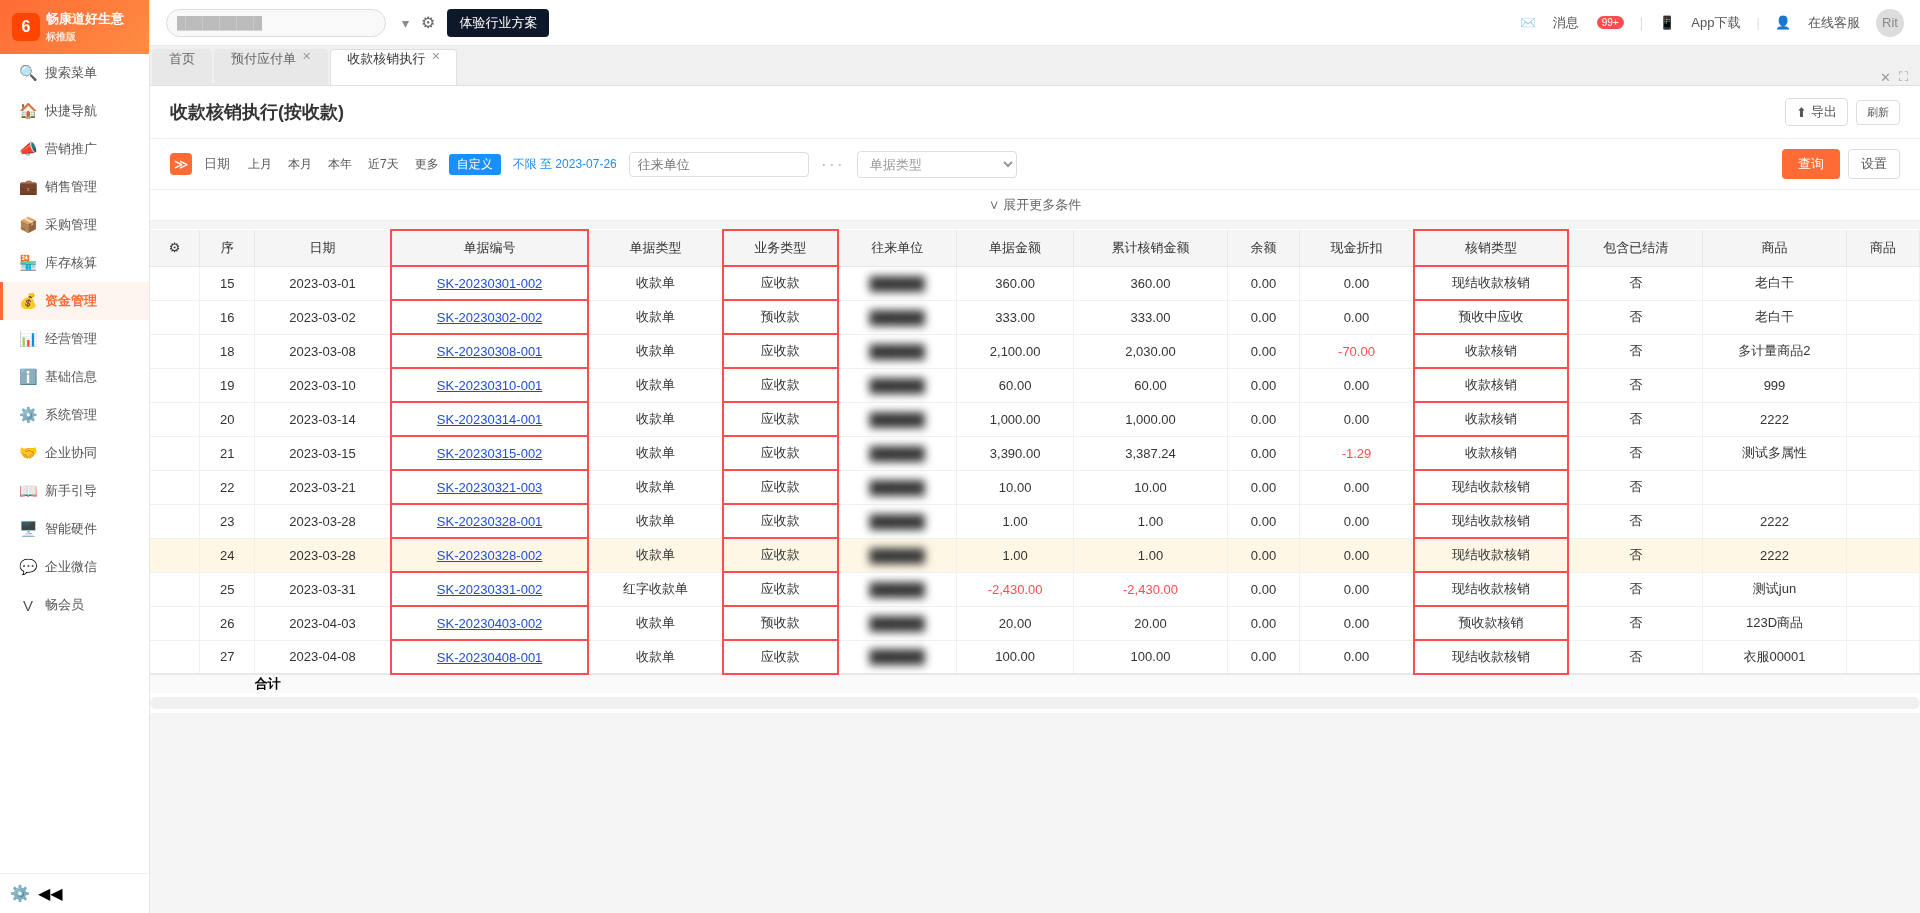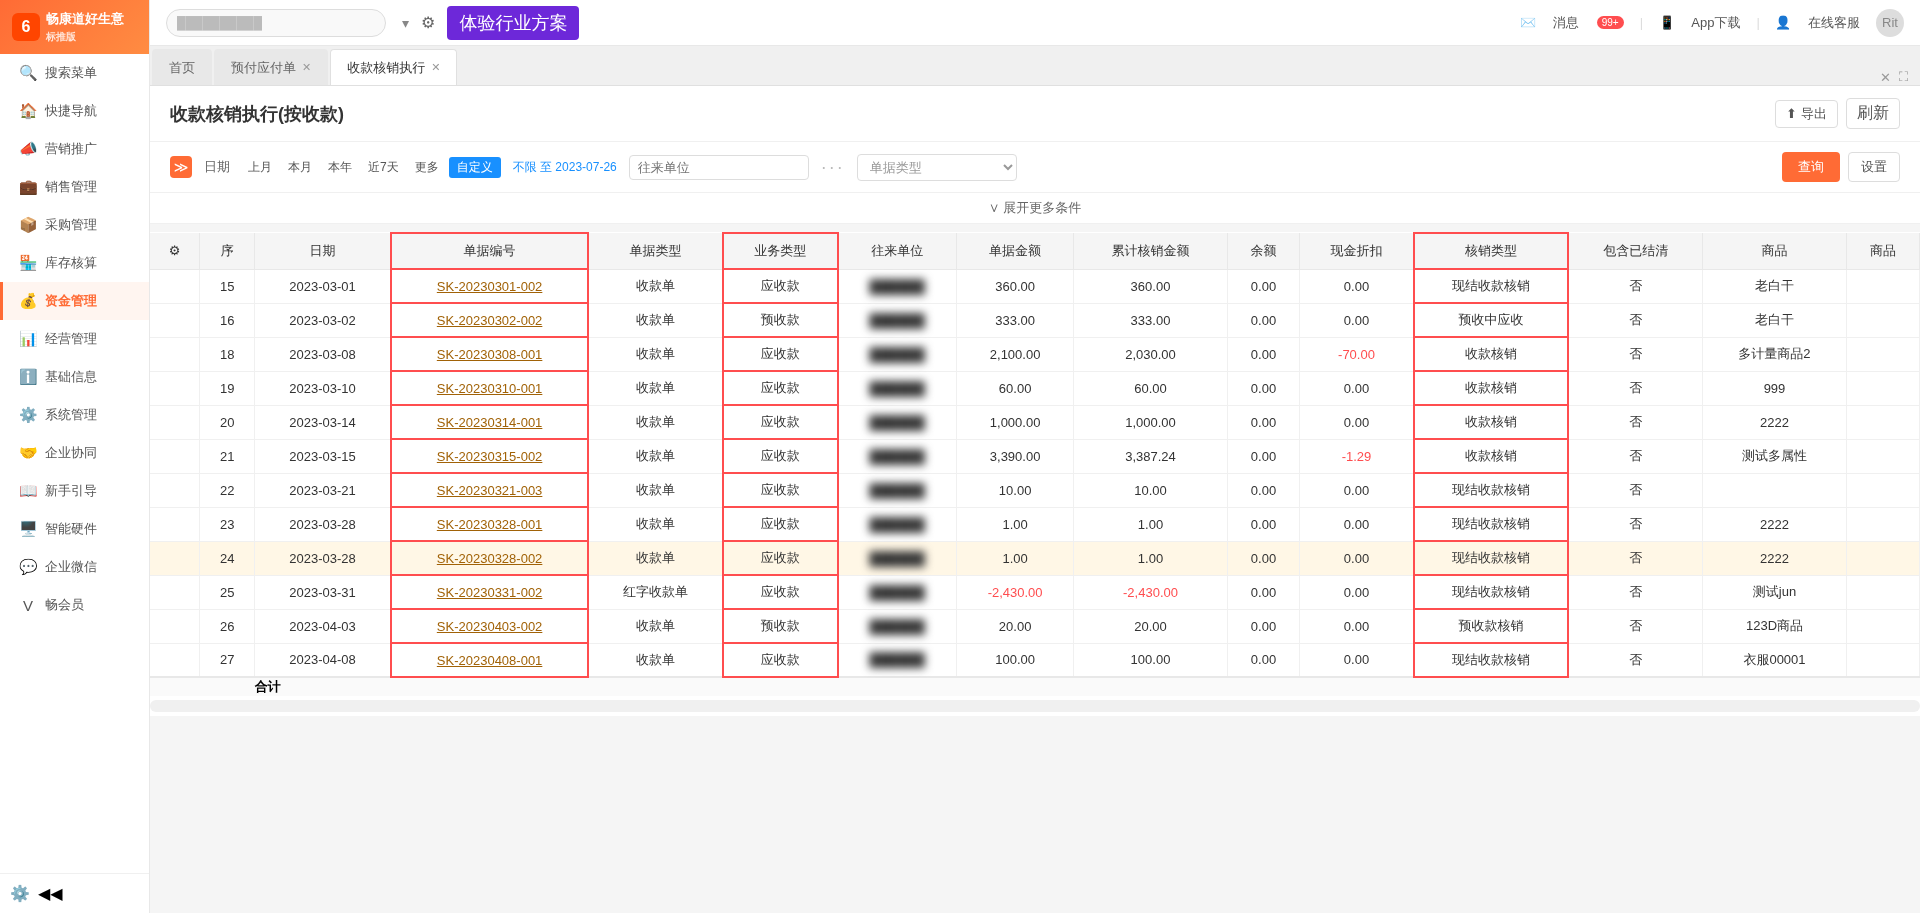--- a/index.html
+++ b/index.html
@@ -73,27 +73,27 @@
       border-radius: 14px;
       padding: 0 10px;
       background: #f9f9f9;
       color: #999;
       display: flex; align-items: center;
     }
     .topbar-gear {
       cursor: pointer; color: #666; font-size: 16px;
     }
     .topbar-btn {
-      background: #6d28d9;
+      background: #0f172a;
       color: #fff;
       border: none;
       border-radius: 4px;
       padding: 5px 12px;
       cursor: pointer;
-      font-size: 18px;
+      font-size: 13px;
     }
     .topbar-spacer { flex: 1; }
     .topbar-actions { display: flex; align-items: center; gap: 16px; color: #555; font-size: 12px; }
     .topbar-badge {
       background: #ff4d4f; color: #fff; border-radius: 10px;
       padding: 1px 5px; font-size: 10px; margin-left: 2px;
     }
     .topbar-avatar {
       width: 28px; height: 28px; border-radius: 50%;
       background: #ddd; display: flex; align-items: center; justify-content: center;
@@ -106,21 +106,20 @@
       background: #f0f0f0;
       display: flex;
       align-items: flex-end;
       padding: 0 0 0 0;
       border-bottom: 1px solid #e0e0e0;
     }
     .tab {
       height: 36px;
       padding: 0 16px;
       display: flex;
-      align-items: center;
       gap: 6px;
       cursor: pointer;
       border: 1px solid transparent;
       border-bottom: none;
       border-radius: 4px 4px 0 0;
       background: #e8e8e8;
       color: #666;
       margin-left: 2px;
       font-size: 13px;
     }
@@ -150,21 +149,21 @@
     }
     .page-title { font-size: 18px; font-weight: bold; color: #333; padding-bottom: 12px; }
     .page-header-actions { display: flex; gap: 8px; align-items: center; padding-bottom: 12px; }
     .btn-outline {
       border: 1px solid #ddd; background: #fff; color: #555;
       border-radius: 4px; padding: 4px 10px; cursor: pointer; font-size: 13px;
       display: flex; align-items: center; gap: 4px;
     }
     .btn-refresh {
       border: 1px solid #ddd; background: #fff; color: #555;
-      border-radius: 4px; padding: 4px 10px; cursor: pointer; font-size: 16px;
+      border-radius: 4px; padding: 4px 10px; cursor: pointer; font-size: 11px;
     }
 
     
     .filter-bar {
       background: #fff;
       padding: 10px 20px;
       border-bottom: 1px solid #f0f0f0;
       display: flex;
       align-items: center;
       gap: 12px;
@@ -234,21 +233,21 @@
     }
     tbody td {
       border-bottom: 1px solid #f0f0f0;
       border-right: 1px solid #f0f0f0;
       padding: 7px 10px;
       text-align: center;
       color: #333;
       white-space: nowrap;
     }
     tbody tr.highlighted { background: #fff7e6; }
-    .link-text { color: #a16207; cursor: pointer; text-decoration: underline; }
+    .link-text { color: #1d4ed8; cursor: pointer; text-decoration: underline; }
     .red-text { color: #ff4d4f; }
     .tfoot-row td {
       background: #fafafa;
       font-weight: bold;
       border-top: 2px solid #e8e8e8;
     }
 
     
     .table-scrollbar {
       height: 12px;

